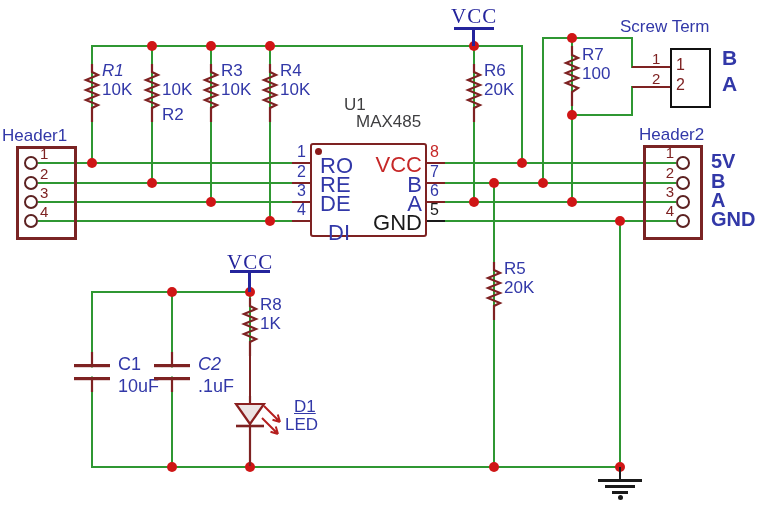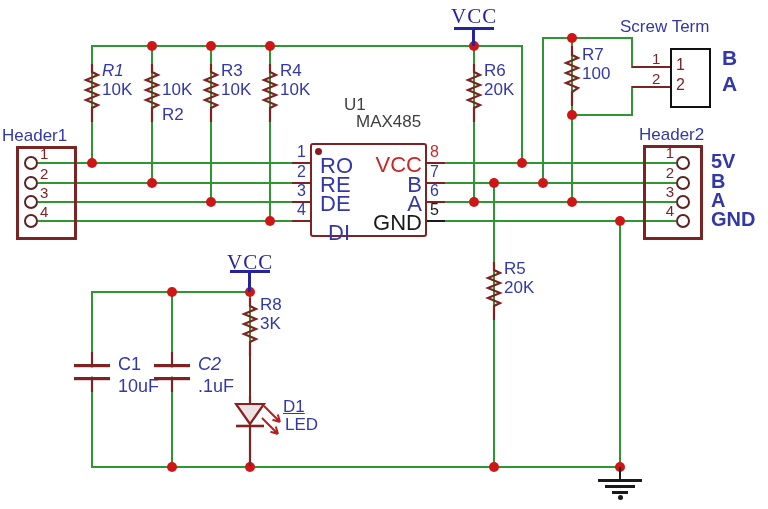--- a/index.html
+++ b/index.html
@@ -154,21 +154,21 @@
   <svg class="abs" style="left:485px;top:262px;" width="18" height="58">
       <path d="M9,0 V8 L15,11 3,16 15,21 3,26 15,31 3,36 15,41 9,44 V58" fill="none" stroke="#7e2222" stroke-width="2.2"></path>
     </svg>
   <div class="lbl" style="left:504px;top:260px;">R5</div>
   <div class="lbl" style="left:504px;top:279px;">20K</div>
 
   <svg class="abs" style="left:241px;top:298px;" width="18" height="58">
       <path d="M9,0 V8 L15,11 3,16 15,21 3,26 15,31 3,36 15,41 9,44 V58" fill="none" stroke="#7e2222" stroke-width="2.2"></path>
     </svg>
   <div class="lbl" style="left:260px;top:296px;">R8</div>
-  <div class="lbl" style="left:260px;top:315px;">3K</div>
+  <div class="lbl" style="left:260px;top:315px;">1K</div>
 
   <svg class="abs" style="left:72px;top:352px;" width="40" height="40">
     <rect x="0" y="15.5" width="40" height="9" fill="#fff"></rect>
     <rect x="2" y="12" width="36" height="3.2" fill="#7e2222"></rect>
     <rect x="2" y="25" width="36" height="3.2" fill="#7e2222"></rect>
     <line x1="20" y1="0" x2="20" y2="12" stroke="#7e2222" stroke-width="2.2"></line>
     <line x1="20" y1="28" x2="20" y2="40" stroke="#7e2222" stroke-width="2.2"></line>
   </svg>
   <div class="clbl" style="left:118px;top:354px;">C1</div>
   <div class="clbl" style="left:118px;top:376px;">10uF</div>
@@ -186,21 +186,21 @@
   <svg class="abs" style="left:230px;top:396px;" width="40" height="70">
     <line x1="20" y1="0" x2="20" y2="8" stroke="#7e2222" stroke-width="2.2"></line>
     <polygon points="6,8 34,8 20,28" fill="#ece4e4" stroke="#8b2020" stroke-width="2.2"></polygon>
     <line x1="6" y1="30" x2="34" y2="30" stroke="#7e2222" stroke-width="2.6"></line>
     <line x1="20" y1="31" x2="20" y2="70" stroke="#7e2222" stroke-width="2.2"></line>
   </svg>
   <svg class="abs" style="left:260px;top:404px;" width="38" height="38">
     <path d="M4,2 L20,18 M20,18 L12.5,15.8 M20,18 L17.8,10.5" fill="none" stroke="#b51f1f" stroke-width="2"></path>
     <path d="M2,14 L18,30 M18,30 L10.5,27.8 M18,30 L15.8,22.5" fill="none" stroke="#b51f1f" stroke-width="2"></path>
   </svg>
-  <div class="lbl" style="left:283px;top:398px;text-decoration:underline;">D1</div>
+  <div class="lbl" style="left:294px;top:398px;text-decoration:underline;">D1</div>
   <div class="lbl" style="left:285px;top:416px;">LED</div>
 
   <div class="lbl" style="left:344px;top:96px;color:var(--gray);">U1</div>
   <div class="lbl" style="left:356px;top:113px;color:var(--gray);">MAX485</div>
   <div class="chipbox" style="left:310px;top:143px;width:117px;height:94px;"></div>
   <div class="abs" style="left:315px;top:148px;width:7px;height:7px;border-radius:50%;background:#8b1a1a;"></div>
 
   <div class="cnum" style="left:288px;top:143px;width:18px;text-align:right;">1</div>
   <div class="cnum" style="left:288px;top:163px;width:18px;text-align:right;">2</div>
   <div class="cnum" style="left:288px;top:182px;width:18px;text-align:right;">3</div>

